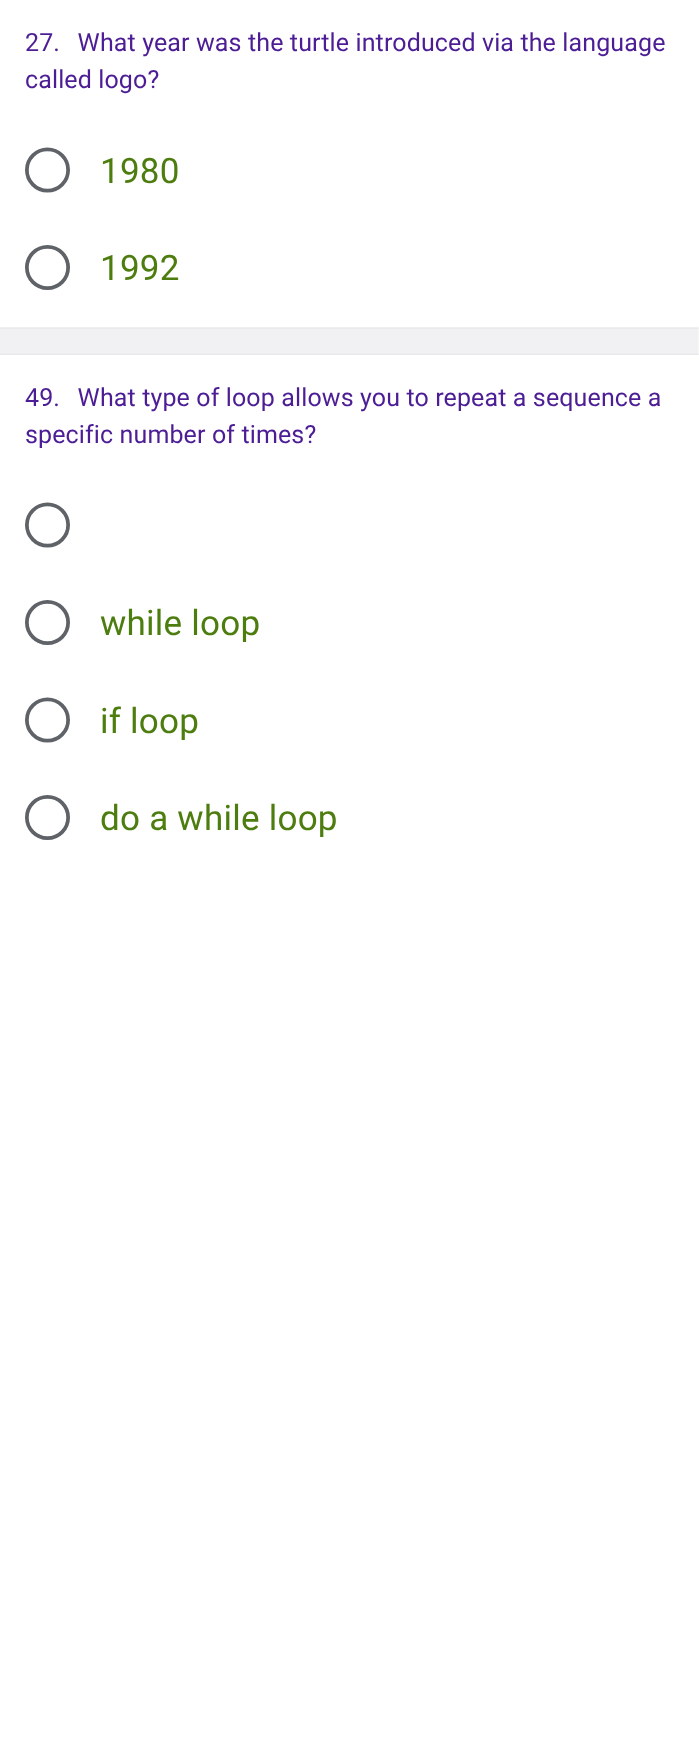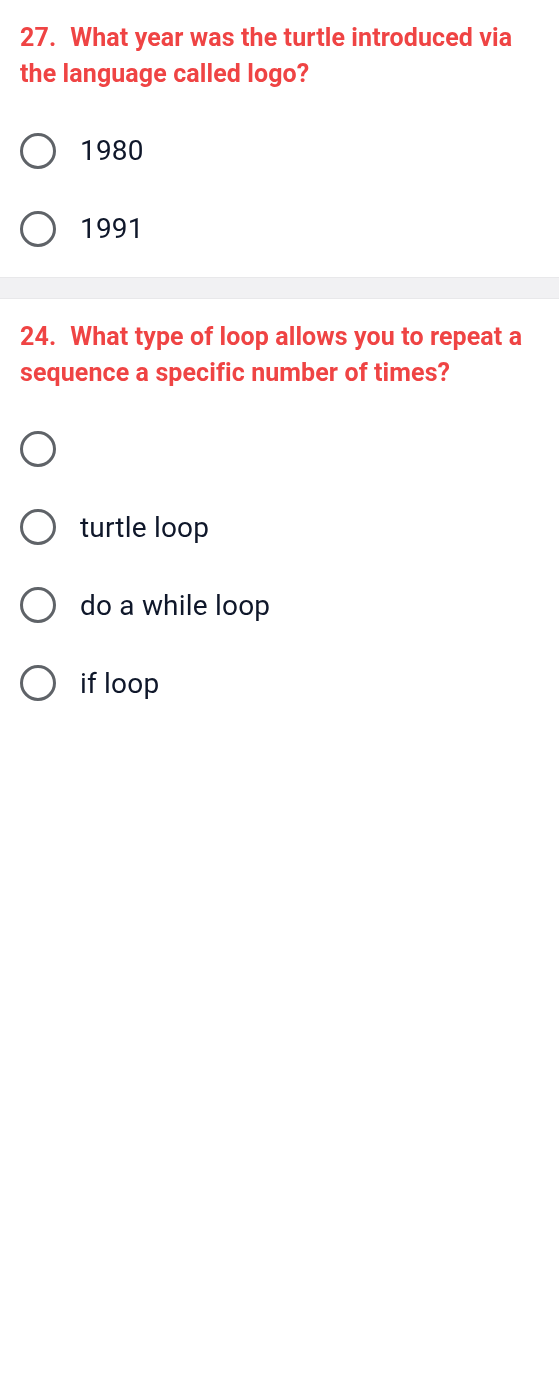--- a/index.html
+++ b/index.html
@@ -11,26 +11,25 @@
       font-family: 'Roboto', Arial, sans-serif;
       background: #ffffff;
       width: 559px;
       color: #202124;
     }
     .question-block {
       padding: 20px 20px 30px 20px;
       background: #ffffff;
     }
     .question-text {
-      font-size: 25px;
+      font-size: 20px;
       line-height: 1.45;
-      color: #ef4444;
+      color: #4c1d95;
       margin-bottom: 40px;
       letter-spacing: 0.1px;
-      font-weight: bold;
     }
     .question-number {
       margin-right: 14px;
     }
     .options {
       display: flex;
       flex-direction: column;
       gap: 42px;
     }
     .option {
@@ -41,21 +40,21 @@
     }
     .radio-circle {
       width: 36px;
       height: 36px;
       border: 3px solid #5f6368;
       border-radius: 50%;
       flex-shrink: 0;
     }
     .option-label {
       font-size: 28px;
-      color: #0f172a;
+      color: #4d7c0f;
       letter-spacing: 0.2px;
     }
     .divider {
       height: 22px;
       background: #f1f1f3;
       border-top: 1px solid #e8e8ea;
       border-bottom: 1px solid #e8e8ea;
     }
   </style>
 </head>
@@ -65,41 +64,41 @@
   <div class="question-text">
     <span class="question-number">27.</span><span>What year was the turtle introduced via the language called logo?</span>
   </div>
   <div class="options">
     <div class="option">
       <div class="radio-circle"></div>
       <span class="option-label">1980</span>
     </div>
     <div class="option">
       <div class="radio-circle"></div>
-      <span class="option-label">1991</span>
+      <span class="option-label">1992</span>
     </div>
   </div>
 </div>
 
 <div class="divider"></div>
 
 <div class="question-block">
   <div class="question-text">
-    <span class="question-number">24.</span><span>What type of loop allows you to repeat a sequence a specific number of times?</span>
+    <span class="question-number">49.</span><span>What type of loop allows you to repeat a sequence a specific number of times?</span>
   </div>
   <div class="options">
     <div class="option">
       <div class="radio-circle"></div>
     </div>
     <div class="option">
       <div class="radio-circle"></div>
-      <span class="option-label">turtle loop</span>
+      <span class="option-label">while loop</span>
+    </div>
+    <div class="option">
+      <div class="radio-circle"></div>
+      <span class="option-label">if loop</span>
     </div>
     <div class="option">
       <div class="radio-circle"></div>
       <span class="option-label">do a while loop</span>
     </div>
-    <div class="option">
-      <div class="radio-circle"></div>
-      <span class="option-label">if loop</span>
-    </div>
   </div>
 </div>
 
 </body></html>

